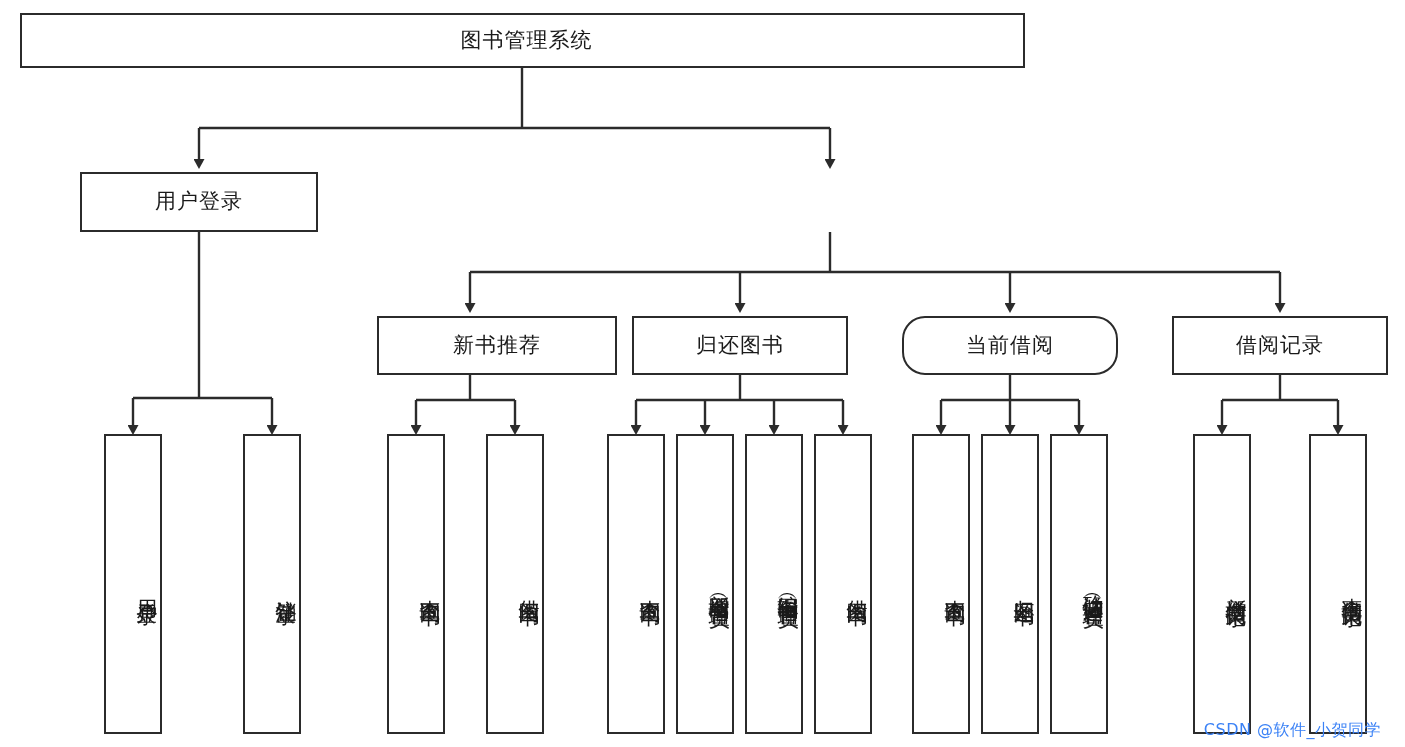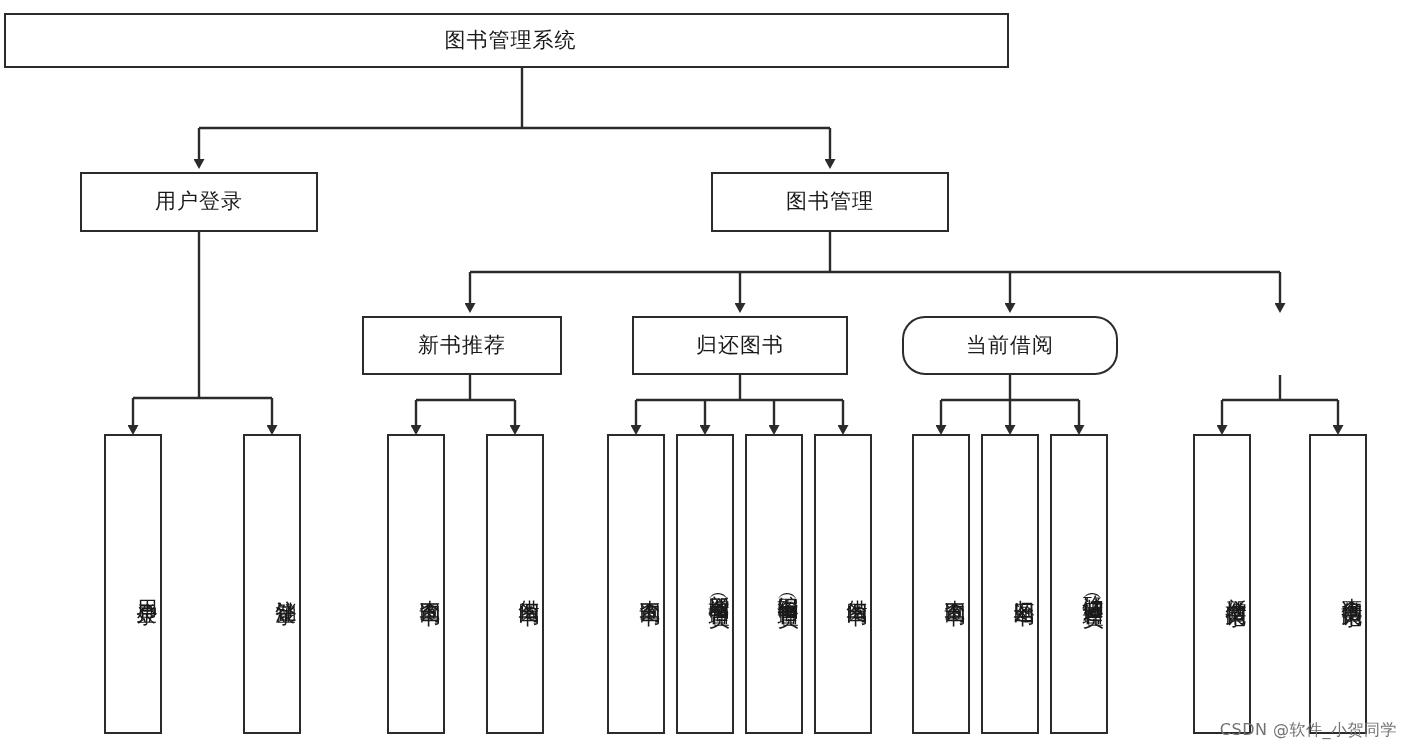--- a/index.html
+++ b/index.html
@@ -52,24 +52,24 @@
     align-items: flex-start;
     justify-content: center;
     padding-top: 6px;
   }
   .node.v .vtext {
     display: block;
     white-space: normal;
   }
   .watermark {
     position: absolute;
-    right: 8px;
+    right: 24px;
     bottom: 6px;
     font-size: 16px;
-    color: #737373;
+    color: #3b82f6;
     letter-spacing: 0.5px;
     z-index: 5;
     white-space: nowrap;
   }
 </style>
 </head>
 <body>
 
 <div id="canvas">
 
@@ -116,28 +116,28 @@
       <path d="M1010,400 L1010,426" marker-end="url(#arrow)"></path>
       <path d="M1079,400 L1079,426" marker-end="url(#arrow)"></path>
 
       <path d="M1280,375 L1280,400"></path>
       <path d="M1222,400 L1338,400"></path>
       <path d="M1222,400 L1222,426" marker-end="url(#arrow)"></path>
       <path d="M1338,400 L1338,426" marker-end="url(#arrow)"></path>
     </g>
   </svg>
 
-  <div class="node h" style="left:4px; top:13px; width:1005px; height:55px;padding-left:8px;">图书管理系统</div>
+  <div class="node h" style="left:20px; top:13px; width:1005px; height:55px;padding-left:8px;">图书管理系统</div>
 
   <div class="node h" style="left:80px; top:172px; width:238px; height:60px;">用户登录</div>
-  <div class="node h" style="left:711px; top:172px; width:238px; height:60px;">图书管理</div>
 
-  <div class="node h" style="left:362px; top:316px; width:200px; height:59px;">新书推荐</div>
+  <div class="node h" style="left:377px; top:316px; width:240px; height:59px;">新书推荐</div>
   <div class="node h" style="left:632px; top:316px; width:216px; height:59px;">归还图书</div>
   <div class="node h" style="left:902px; top:316px; width:216px; height:59px;border-radius:23px;">当前借阅</div>
+  <div class="node h" style="left:1172px; top:316px; width:216px; height:59px;">借阅记录</div>
 
   <div class="node v" style="left:104px; top:434px; width:58px; height:300px;">
     <span class="vtext">用户登录</span>
   </div>
   <div class="node v" style="left:243px; top:434px; width:58px; height:300px;">
     <span class="vtext">注销登录</span>
   </div>
 
   <div class="node v" style="left:387px; top:434px; width:58px; height:300px;">
     <span class="vtext">查询图书</span>

